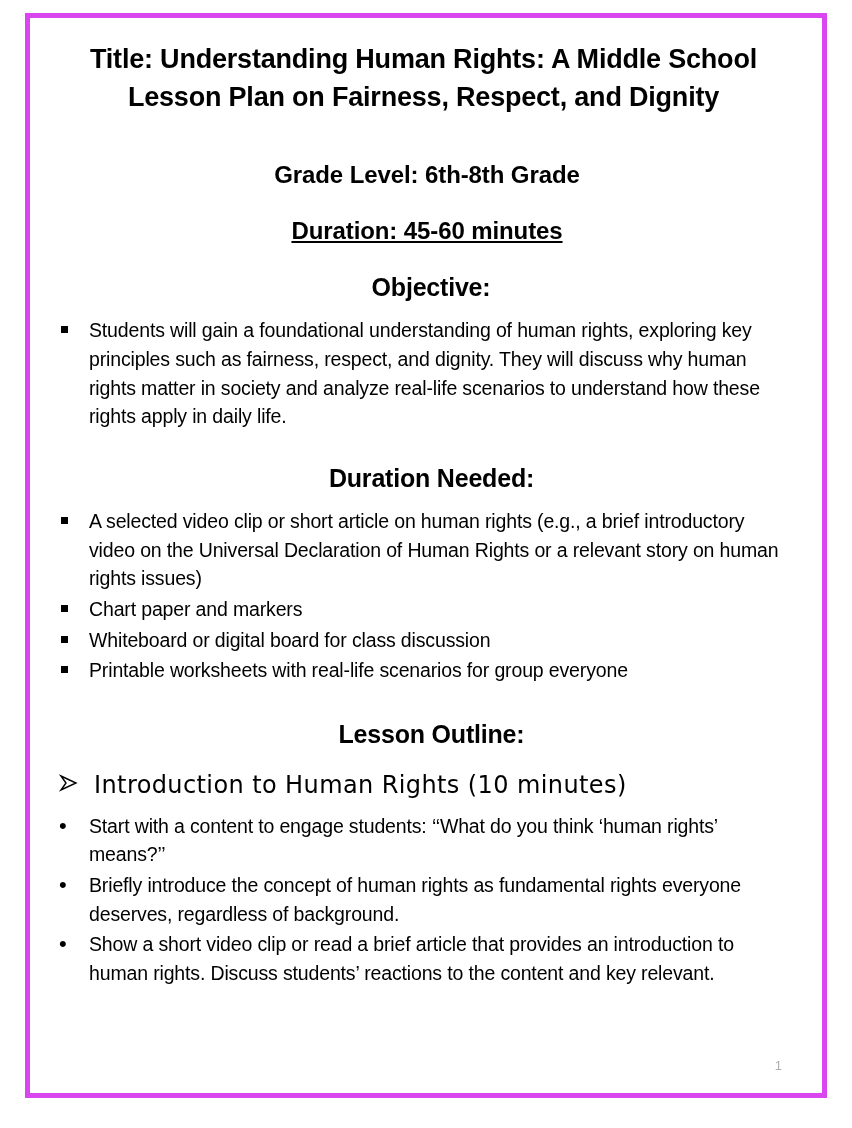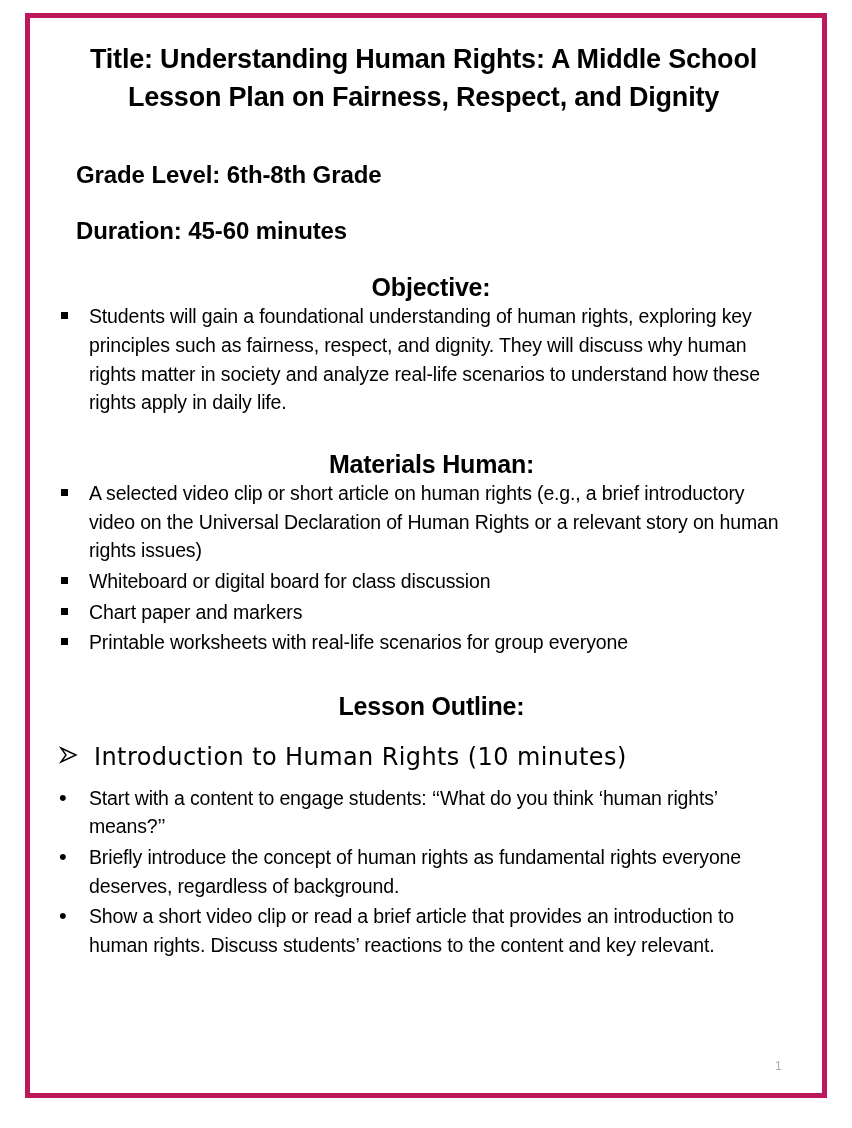--- a/index.html
+++ b/index.html
@@ -16,21 +16,21 @@
     overflow: hidden;
   }
 
   
   #slide-frame {
     position: absolute;
     left: 25px;
     top: 13px;
     width: 802px;
     height: 1085px;
-    border: 5px solid #be185d;
+    border: 5px solid #d946ef;
     background: #ffffff;
     box-sizing: border-box;
     padding-left: 12px;
   }
 
   #slide-body {
     position: absolute;
     left: 0;
     top: 0;
     right: 0;
@@ -48,42 +48,43 @@
     letter-spacing: -0.2px;
     margin: 10px 18px 0 18px;
     font-family: "Liberation Sans", sans-serif;
   }
 
   
   .meta-line {
     font-weight: bold;
     font-size: 24px;
     line-height: 1.2;
-    margin: 0 0 0 33px;
+    margin: 0 0 0 7px;
     letter-spacing: -0.1px;
+    text-align: center;
   }
   .meta-line.first { margin-top: 44px; }
-  .meta-line.second { margin-top: 28px; }
+  .meta-line.second { margin-top: 28px; text-decoration: underline; }
 
   
   .section-heading {
     font-weight: bold;
     font-size: 25px;
     line-height: 1.2;
     margin: 26px 0 0 15px;
     letter-spacing: -0.2px;
     text-align: center;
   }
   .section-heading.materials { margin-top: 32px; margin-left: 16px; }
   .section-heading.outline   { margin-top: 34px; margin-left: 16px; }
 
   
   ul.bullets {
     list-style: none;
-    margin: 0 0 0 0;
+    margin: 14px 0 0 0;
     padding: 0;
   }
   ul.bullets.tight { margin-top: 12px; }
 
   ul.bullets > li {
     position: relative;
     padding-left: 33px;
     margin: 0 14px 0 13px;
     font-size: 19.5px;
     line-height: 1.47;
@@ -152,26 +153,26 @@
     <div class="meta-line first">Grade Level: 6th-8th Grade</div>
 
     <div class="meta-line second">Duration: 45-60 minutes</div>
 
     <div class="section-heading">Objective:</div>
 
     <ul class="bullets square">
       <li>Students will gain a foundational understanding of human rights, exploring key principles such as fairness, respect, and dignity. They will discuss why human rights matter in society and analyze real-life scenarios to understand how these rights apply in daily life.</li>
     </ul>
 
-    <div class="section-heading materials">Materials Human:</div>
+    <div class="section-heading materials">Duration Needed:</div>
 
     <ul class="bullets square">
       <li>A selected video clip or short article on human rights (e.g., a brief introductory video on the Universal Declaration of Human Rights or a relevant story on human rights issues)</li>
+      <li>Chart paper and markers</li>
       <li>Whiteboard or digital board for class discussion</li>
-      <li>Chart paper and markers</li>
       <li>Printable worksheets with real-life scenarios for group everyone</li>
     </ul>
 
     <div class="section-heading outline">Lesson Outline:</div>
 
     <div class="sub-heading">
       <span class="arrow-bullet">
         <svg width="22" height="22" viewBox="0 0 22 22" aria-hidden="true">
           <path d="M3 4 L18 11 L3 18 L8 11 Z" fill="#ffffff" stroke="#000000" stroke-width="1.4" stroke-linejoin="miter"></path>
         </svg>

